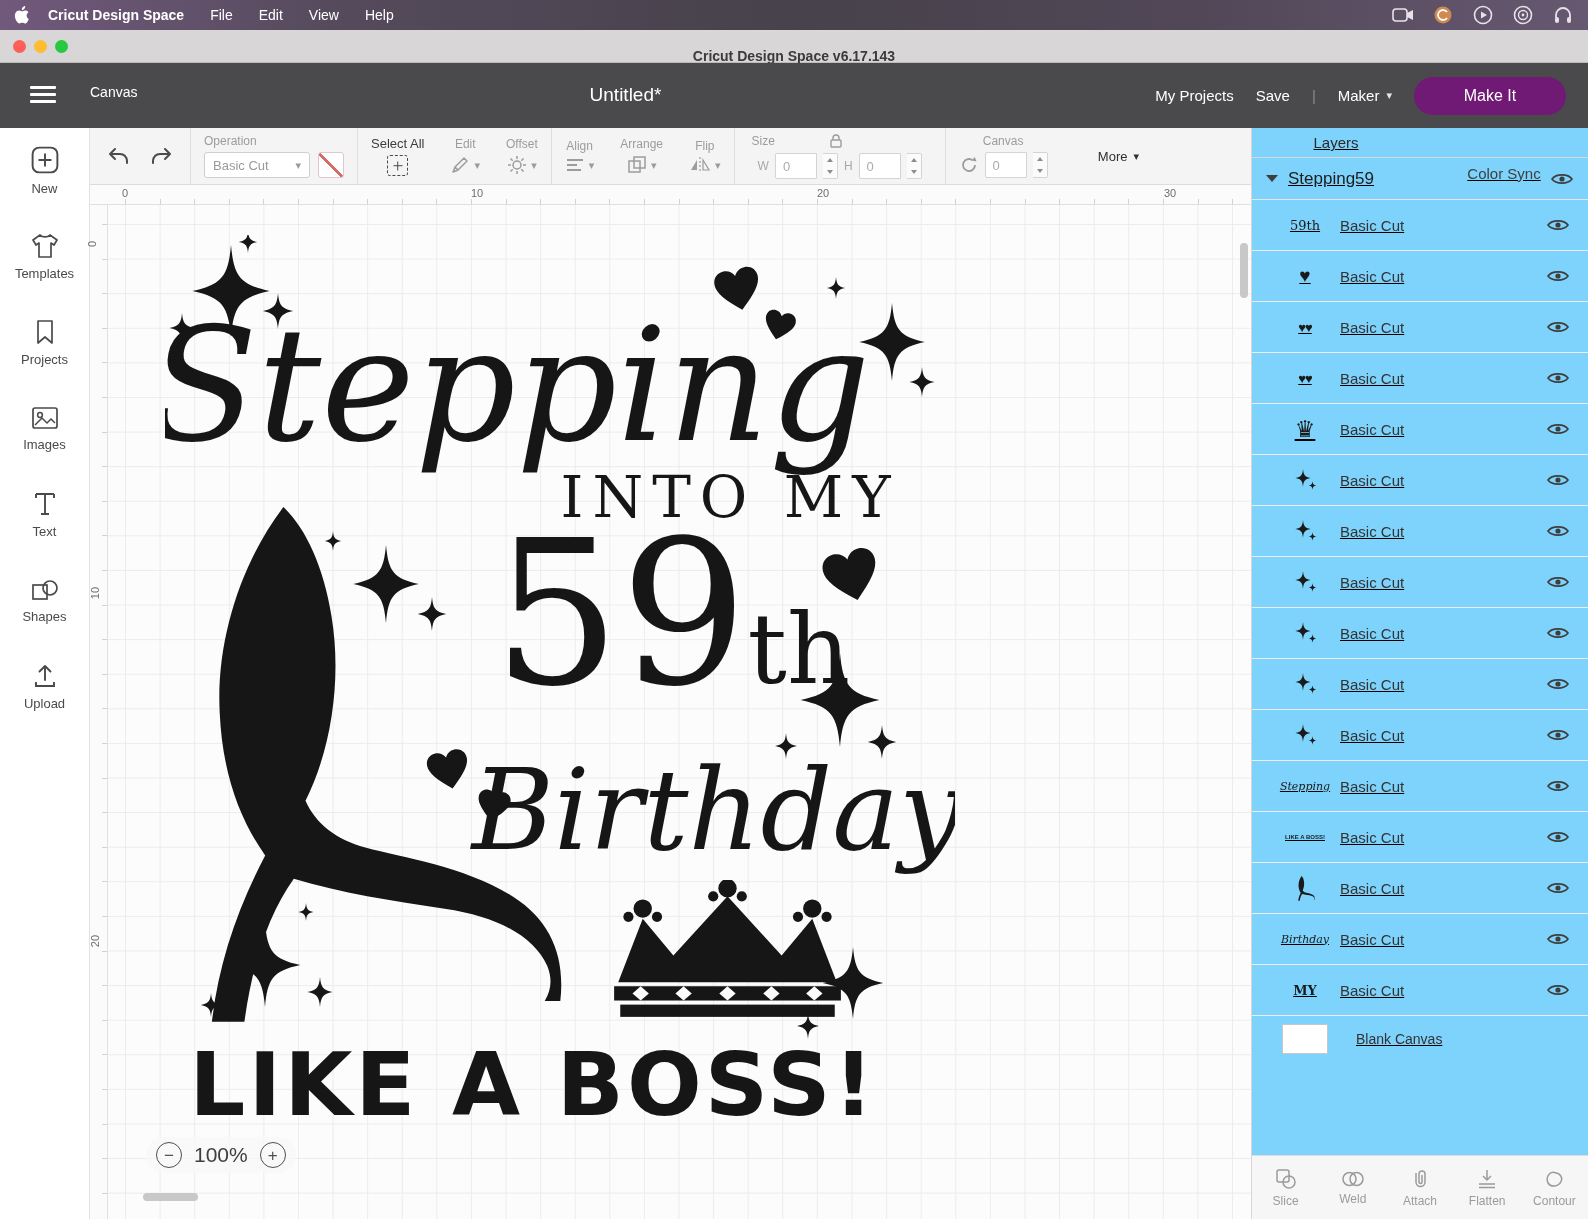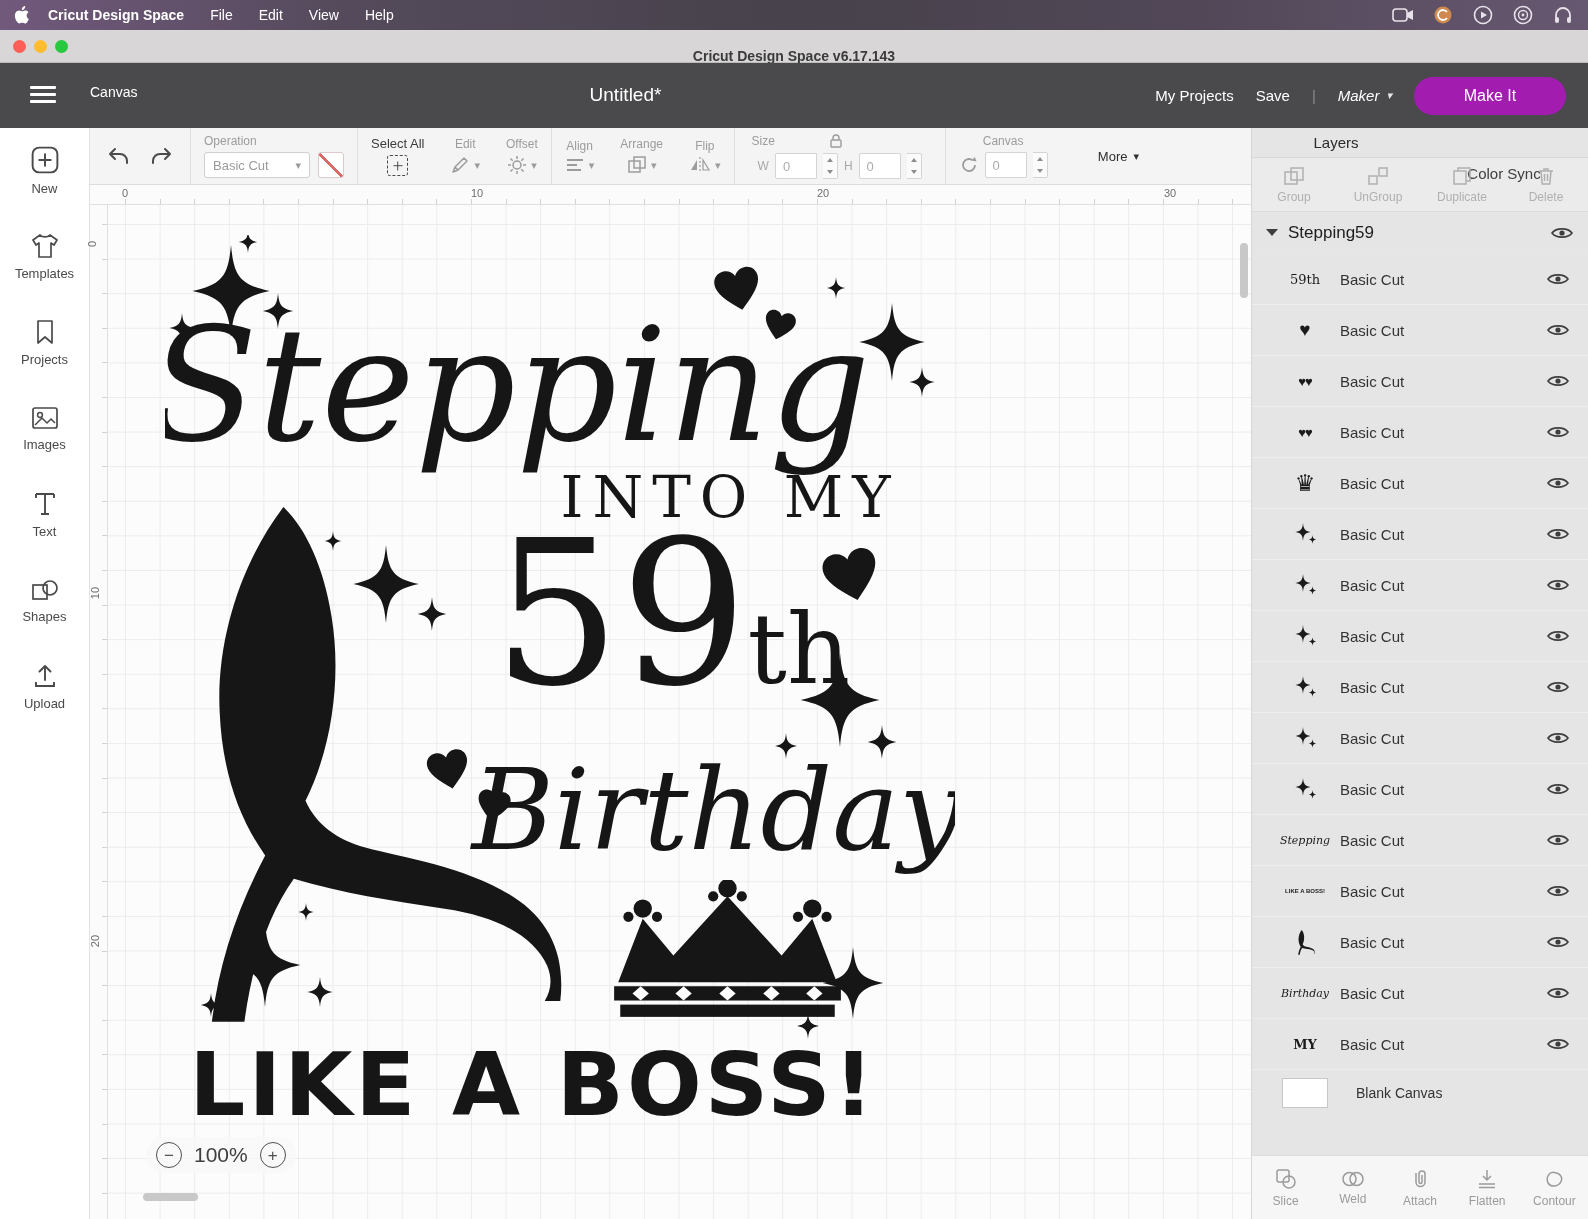--- a/index.html
+++ b/index.html
@@ -26,23 +26,23 @@
 
   
   .hdr { position:absolute; left:0; top:63px; width:100%; height:65px; background:#4a494b; color:#fff; }
   .hdr .burger { position:absolute; left:30px; top:23px; width:26px; height:18px; cursor:pointer; }
   .hdr .burger i { display:block; height:2.5px; background:#fff; margin-bottom:4.5px; border-radius:1px; }
   .hdr .canvas-lbl { position:absolute; left:90px; top:21px; font-size:14px; }
   .hdr .doc-title { position:absolute; left:0; top:21px; width:1251px; text-align:center; font-size:19px; pointer-events:none; }
   .hdr .right { position:absolute; right:22px; top:0; height:65px; display:flex; align-items:center; gap:22px; font-size:15px; }
   .hdr .right .navlink { cursor:pointer; }
   .hdr .divider { color:#8d8c8e; }
-  .machine { display:flex; align-items:center; gap:7px; cursor:pointer;font-style:italic; }
+  .machine { display:flex; align-items:center; gap:7px; cursor:pointer; }
   .chev { font-size:11px; color:#e8e8e8; }
-  .makeit { background:#a21caf; color:#fff; border:none; border-radius:20px; height:38px; width:152px;
+  .makeit { background:#701a75; color:#fff; border:none; border-radius:20px; height:38px; width:152px;
     font-size:16px; font-family:inherit; cursor:pointer; }
 
   
   .tool { position:absolute; left:90px; top:128px; width:1161px; height:57px; background:#f5f4f5;
     border-bottom:1px solid #dcdcdc; display:flex; align-items:stretch; }
   .tsep { width:1px; background:#dedede; margin:0; }
   .tgroup { display:flex; flex-direction:column; align-items:center; justify-content:center; gap:4px; padding:0 13px; }
   .tlabel { font-size:12px; color:#9c9c9c; }
   .tlabel.dark { color:#3c3c3c; font-size:13px; }
   .undo-redo { display:flex; align-items:center; gap:20px; padding:0 16px; color:#4a4a4a; }
@@ -94,21 +94,21 @@
   .design { position:absolute; left:57px; top:30px; color:#161616; cursor:pointer; }
   .zoomctl { position:absolute; left:38px; bottom:46px; display:flex; align-items:center; gap:12px;
     background:rgba(248,248,248,.75); border-radius:20px; padding:5px 10px; }
   .zoombtn { width:26px; height:26px; border-radius:50%; border:1.6px solid #4f4f4f; background:transparent;
     font-size:17px; color:#4f4f4f; line-height:1; cursor:pointer; font-family:inherit; }
   .zoomval { font-size:21px; color:#3f3f3f; }
   .hthumb { position:absolute; left:35px; bottom:18px; width:55px; height:8px; background:#c8c8c8; border-radius:4px; cursor:pointer; }
   .vthumb { position:absolute; right:3px; top:38px; width:8px; height:55px; background:#c8c8c8; border-radius:4px; cursor:pointer; }
 
   
-  .panel { position:absolute; left:1251px; top:128px; width:337px; bottom:0; background:#e5e5e5; border-left:1px solid #d6d6d6; }
+  .panel { position:absolute; left:1251px; top:128px; width:337px; bottom:0; background:#7dd3fc; border-left:1px solid #d6d6d6;text-decoration:underline; }
   .tabs { height:30px; display:flex; border-bottom:1px solid #d8d8d8; }
   .tab { flex:1; display:flex; align-items:center; justify-content:center; font-size:15px; color:#2a2a2a; cursor:pointer; }
   .tab.inactive { color:#3f3f3f;margin-top:45px; }
   .acts { height:54px; background:#ebebeb; border-bottom:1px solid #dcdcdc; display:flex; }
   .act { flex:1; display:flex; flex-direction:column; align-items:center; justify-content:center; gap:3px;
     color:#b0b0b0; font-size:12px; cursor:default; }
   .grow { height:42px; display:flex; align-items:center; padding:0 14px; border-bottom:1px solid #e6e6e6; cursor:pointer; }
   .disc { width:0; height:0; border-left:6px solid transparent; border-right:6px solid transparent; border-top:7px solid #3d3d3d; }
   .gname { margin-left:10px; font-size:17px; color:#1d1d1d; }
   .eye { margin-left:auto; background:none; border:none; color:#3e3e3e; cursor:pointer; padding:0; display:flex; }
@@ -603,46 +603,20 @@
       <div class="hthumb"></div>
       <div class="vthumb"></div>
     </div>
   </div>
 
   <div class="panel">
     <div class="tabs">
       <div class="tab">Layers</div>
       <div class="tab inactive">Color Sync</div>
     </div>
-    <div class="acts">
-      <div class="act">
-        <svg width="22" height="22">
-            <use href="#i-group"></use>
-          </svg>
-        <span>Group</span>
-      </div>
-      <div class="act">
-        <svg width="22" height="22">
-            <use href="#i-ungroup"></use>
-          </svg>
-        <span>UnGroup</span>
-      </div>
-      <div class="act">
-        <svg width="22" height="22">
-            <use href="#i-duplicate"></use>
-          </svg>
-        <span>Duplicate</span>
-      </div>
-      <div class="act">
-        <svg width="22" height="22">
-            <use href="#i-trash"></use>
-          </svg>
-        <span>Delete</span>
-      </div>
-    </div>
 
     <div class="grow">
       <span class="disc"></span>
       <span class="gname">Stepping59</span>
       <button class="eye">
           <svg width="24" height="16">
             <use href="#i-eye"></use>
           </svg>
         </button>
     </div>

